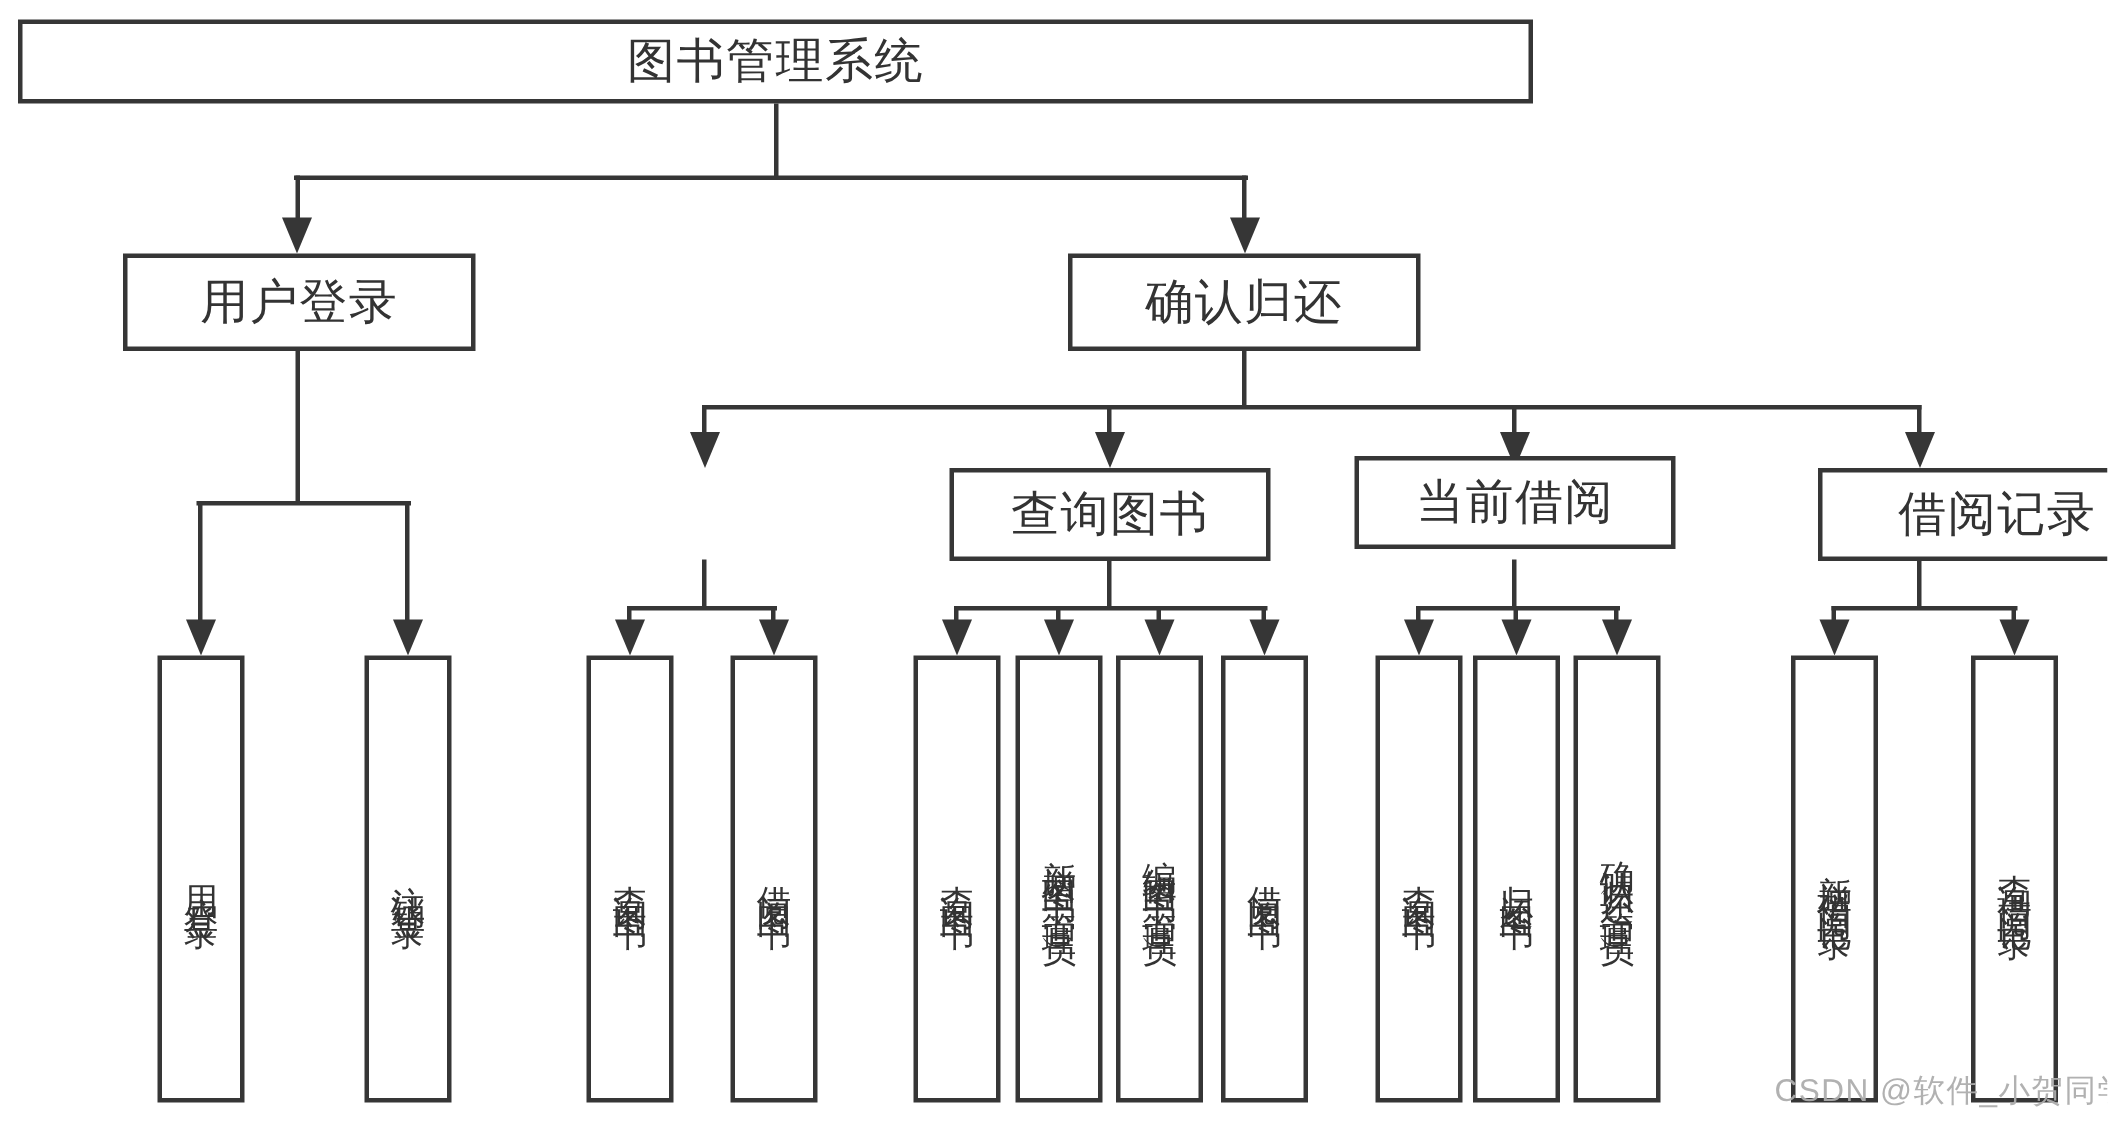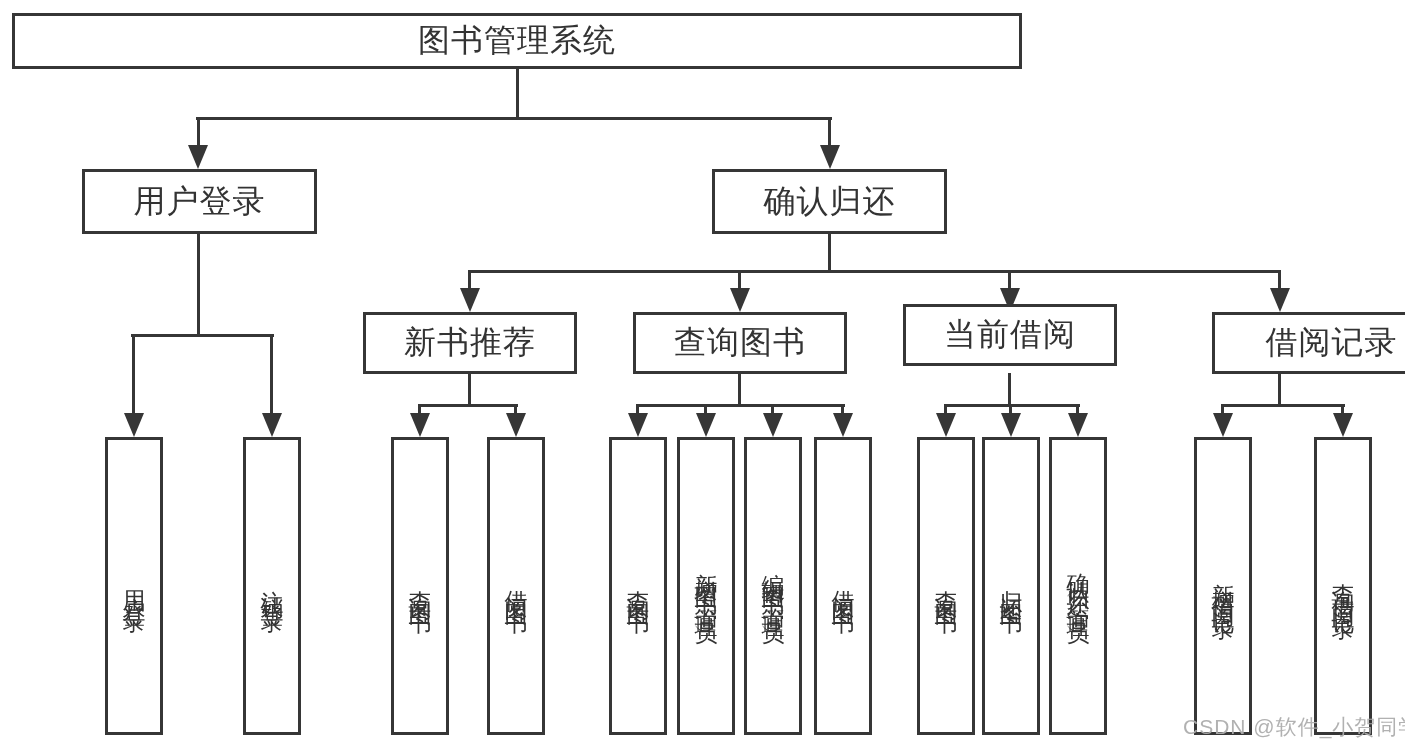--- a/index.html
+++ b/index.html
@@ -96,21 +96,20 @@
   <div class="hline" style="left:468px;top:270px;width:813px"></div>
   <div class="vline" style="left:468px;top:270px;height:19px"></div>
   <div class="arrow" style="left:460px;top:288px"></div>
   <div class="vline" style="left:738px;top:270px;height:19px"></div>
   <div class="arrow" style="left:730px;top:288px"></div>
   <div class="vline" style="left:1008px;top:270px;height:19px"></div>
   <div class="arrow" style="left:1000px;top:288px"></div>
   <div class="vline" style="left:1278px;top:270px;height:19px"></div>
   <div class="arrow" style="left:1270px;top:288px"></div>
 
-  <div class="hbox" style="left:363px;top:312px;width:214px;height:62px">新书推荐</div>
   <div class="hbox" style="left:633px;top:312px;width:214px;height:62px">查询图书</div>
   <div class="hbox" style="left:903px;top:304px;width:214px;height:62px">当前借阅</div>
   <div class="hbox" style="left:1212px;top:312px;width:239px;height:62px">借阅记录</div>
 
   <div class="vline" style="left:468px;top:373px;height:33px"></div>
   <div class="hline" style="left:418px;top:404px;width:100px"></div>
   <div class="vline" style="left:738px;top:373px;height:33px"></div>
   <div class="hline" style="left:636px;top:404px;width:209px"></div>
   <div class="vline" style="left:1008px;top:373px;height:33px"></div>
   <div class="hline" style="left:944px;top:404px;width:136px"></div>

